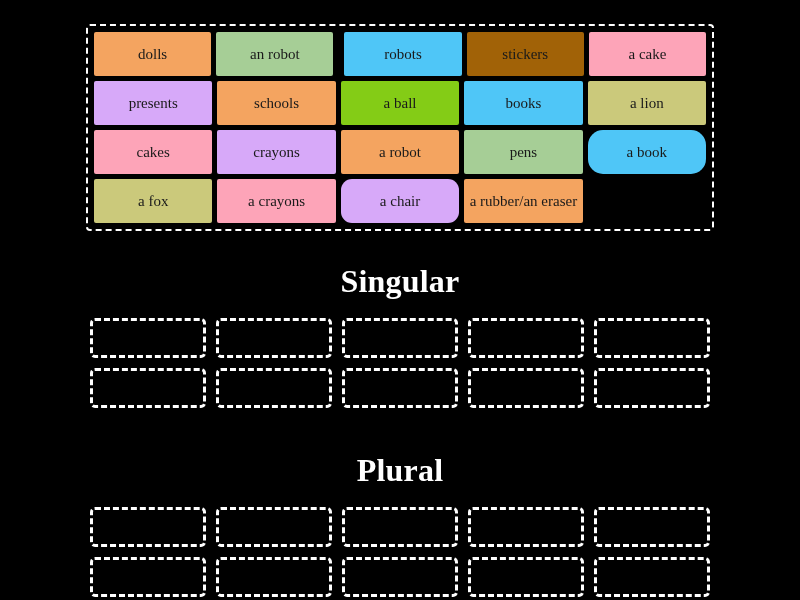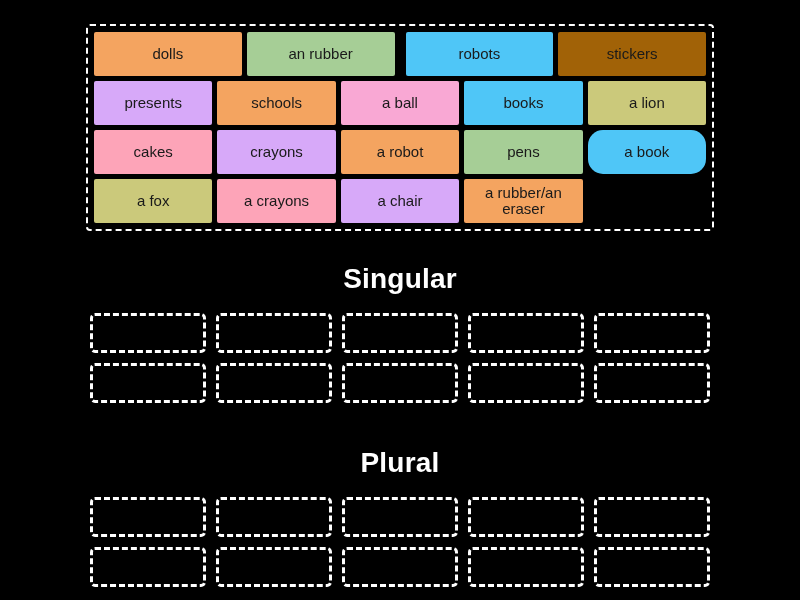--- a/index.html
+++ b/index.html
@@ -17,20 +17,21 @@
     position: relative;
   }
 
   .activity {
     width: 800px;
     height: 600px;
     position: relative;
     display: flex;
     flex-direction: column;
     align-items: center;
+    font-family: Liberation Serif, serif;
   }
 
   
   .word-bank {
     width: 628px;
     margin-top: 24px;
     border: 2px dashed #ffffff;
     border-radius: 4px;
     padding: 6px;
     display: flex;
@@ -71,21 +72,21 @@
     display: flex;
     flex-direction: column;
     align-items: center;
   }
 
   .category-singular { margin-top: 32px; }
   .category-plural   { margin-top: 44px; }
 
   .category-title {
     color: #ffffff;
-    font-size: 28px;
+    font-size: 32px;
     font-weight: bold;
     letter-spacing: 0.2px;
     margin-bottom: 18px;
     text-align: center;
     user-select: none;
   }
 
   .dropzone-grid {
     width: 620px;
     display: flex;
@@ -108,42 +109,43 @@
   }
 </style>
 </head>
 <body>
 
 <div class="activity">
 
   <div class="word-bank" id="word-bank">
       <div class="bank-row">
         <div class="tile" style="background: rgb(244, 164, 96);">dolls</div>
-        <div class="tile" style="background: rgb(166, 206, 150);">an rubber</div>
+        <div class="tile" style="background: rgb(166, 206, 150);">an robot</div>
         <div class="tile" style="background: rgb(79, 198, 247); margin-left: 6px;">robots</div>
         <div class="tile" style="background: #a16207;">stickers</div>
+        <div class="tile" style="background: rgb(253, 164, 184);">a cake</div>
       </div>
       <div class="bank-row">
         <div class="tile" style="background: rgb(215, 169, 249);">presents</div>
         <div class="tile" style="background: rgb(244, 164, 96);">schools</div>
-        <div class="tile" style="background: #f9a8d4;">a ball</div>
+        <div class="tile" style="background: #84cc16;">a ball</div>
         <div class="tile" style="background: rgb(79, 198, 247);">books</div>
         <div class="tile" style="background: rgb(203, 201, 123);">a lion</div>
       </div>
       <div class="bank-row">
         <div class="tile" style="background: rgb(253, 164, 184);">cakes</div>
         <div class="tile" style="background: rgb(215, 169, 249);">crayons</div>
         <div class="tile" style="background: rgb(244, 164, 96);">a robot</div>
         <div class="tile" style="background: rgb(166, 206, 150);">pens</div>
         <div class="tile" style="background: rgb(79, 198, 247); border-radius: 15px;">a book</div>
       </div>
       <div class="bank-row">
         <div class="tile" style="background: rgb(203, 201, 123);">a fox</div>
         <div class="tile" style="background: rgb(253, 164, 184);">a crayons</div>
-        <div class="tile" style="background: rgb(215, 169, 249);">a chair</div>
+        <div class="tile" style="background: rgb(215, 169, 249); border-radius: 11px;">a chair</div>
         <div class="tile" style="background: rgb(244, 164, 96);">a rubber/an eraser</div>
         <div class="tile empty"></div>
       </div>
     </div>
 
   <div class="category category-singular">
     <div class="category-title">Singular</div>
     <div class="dropzone-grid" id="singular-grid">
         <div class="dropzone-row">
           <div class="dropzone"></div>

